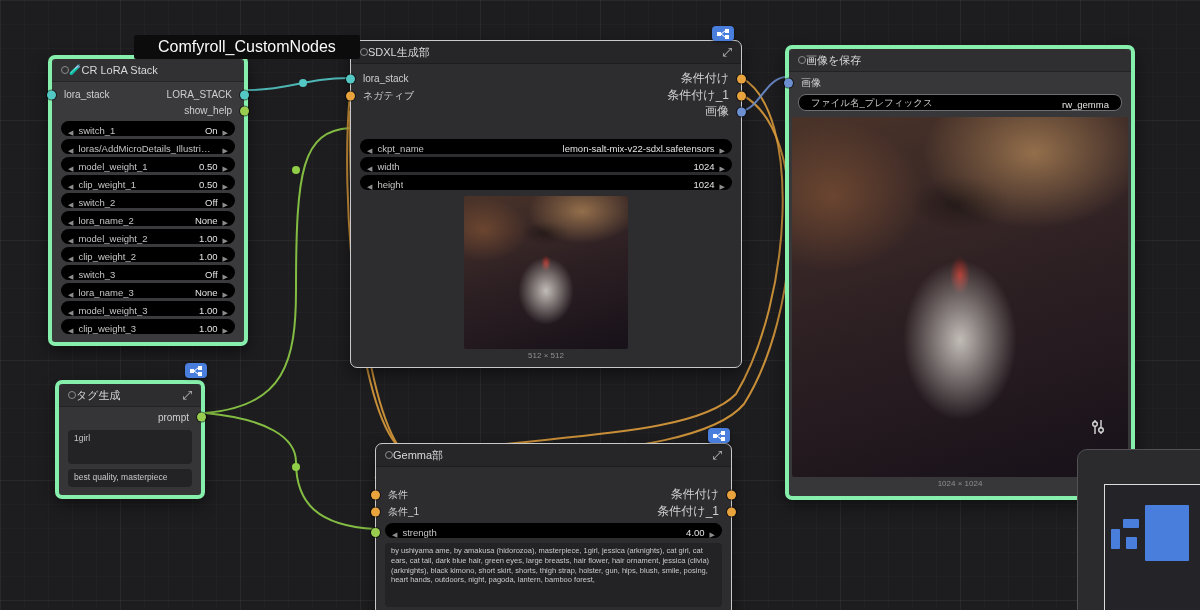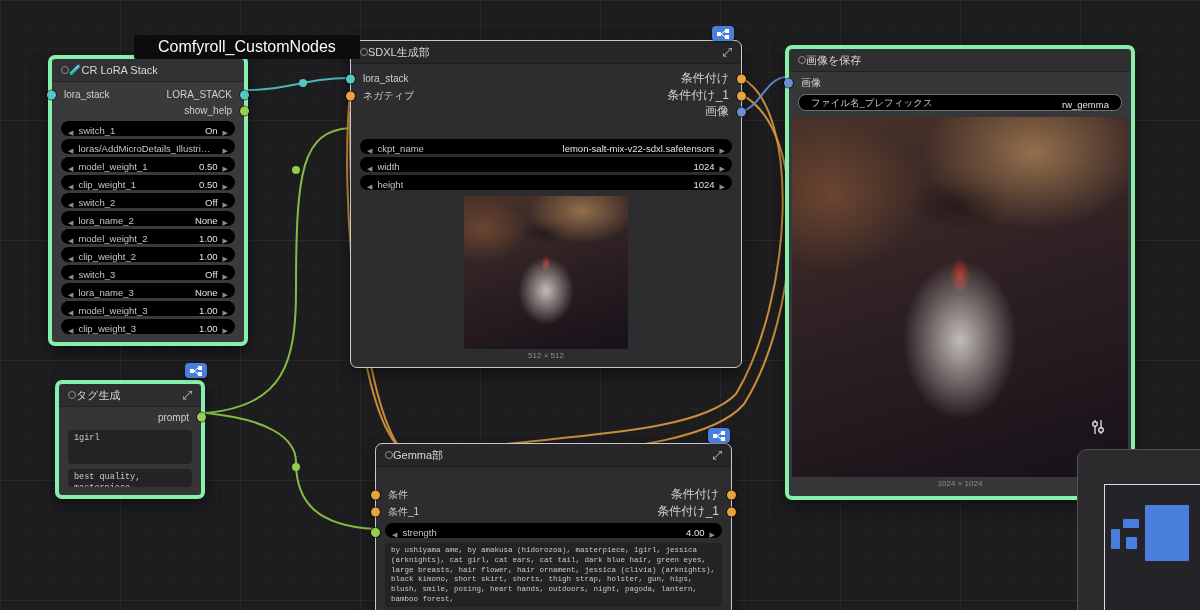--- a/index.html
+++ b/index.html
@@ -40,21 +40,21 @@
   .dim{color:#7d7d7d}
 
   .widget{position:relative;display:flex;align-items:flex-end;height:15px;background:#000000;border-radius:8px;
           margin:3px 9px;padding:0 7px;font-size:9.5px;color:#c5c5c5}
   .widget .arr{font-size:7px;color:#8d8d8d;line-height:1}
   .widget .w-label{margin:0 5px;white-space:nowrap;overflow:hidden;text-overflow:ellipsis}
   .widget .w-value{margin-left:auto;margin-right:5px;color:#e4e4e4;white-space:nowrap}
   .widget.bordered{border:1px solid #6f6f72;height:17px}
 
   .ta{background:#232326;border-radius:4px;margin:5px 9px;padding:3px 6px;
-      font-family:Liberation Mono, monospace;font-size:8.5px;color:#c9c9c9;line-height:1.3;overflow:hidden}
+      font-family:Liberation Sans, sans-serif;font-size:8.5px;color:#c9c9c9;line-height:1.3;overflow:hidden}
 
   .img-frame{margin:6px auto 2px;border-radius:2px;
     background:
       radial-gradient(ellipse 55% 35% at 72% 10%, rgba(255,195,120,.45), transparent 60%),
       radial-gradient(ellipse 45% 35% at 12% 22%, rgba(210,130,70,.30), transparent 60%),
       radial-gradient(ellipse 20% 10% at 50% 24%, rgba(35,25,24,.95), transparent 75%),
       radial-gradient(ellipse 26% 34% at 50% 62%, rgba(232,228,220,.8), transparent 65%),
       radial-gradient(ellipse 4% 7% at 50% 44%, rgba(185,40,30,.9), transparent 75%),
       linear-gradient(163deg,#4a3329 0%,#2f2124 45%,#171119 100%)}
   .caption{font-size:8px;color:#8f8f8f;text-align:center}

